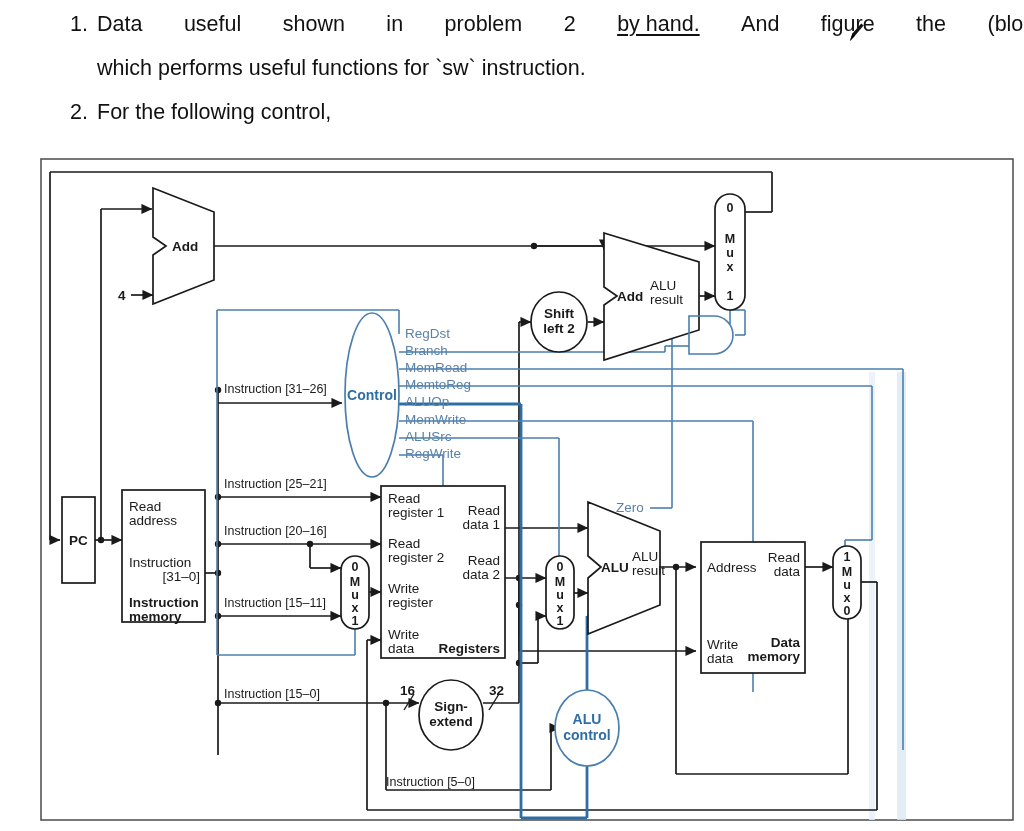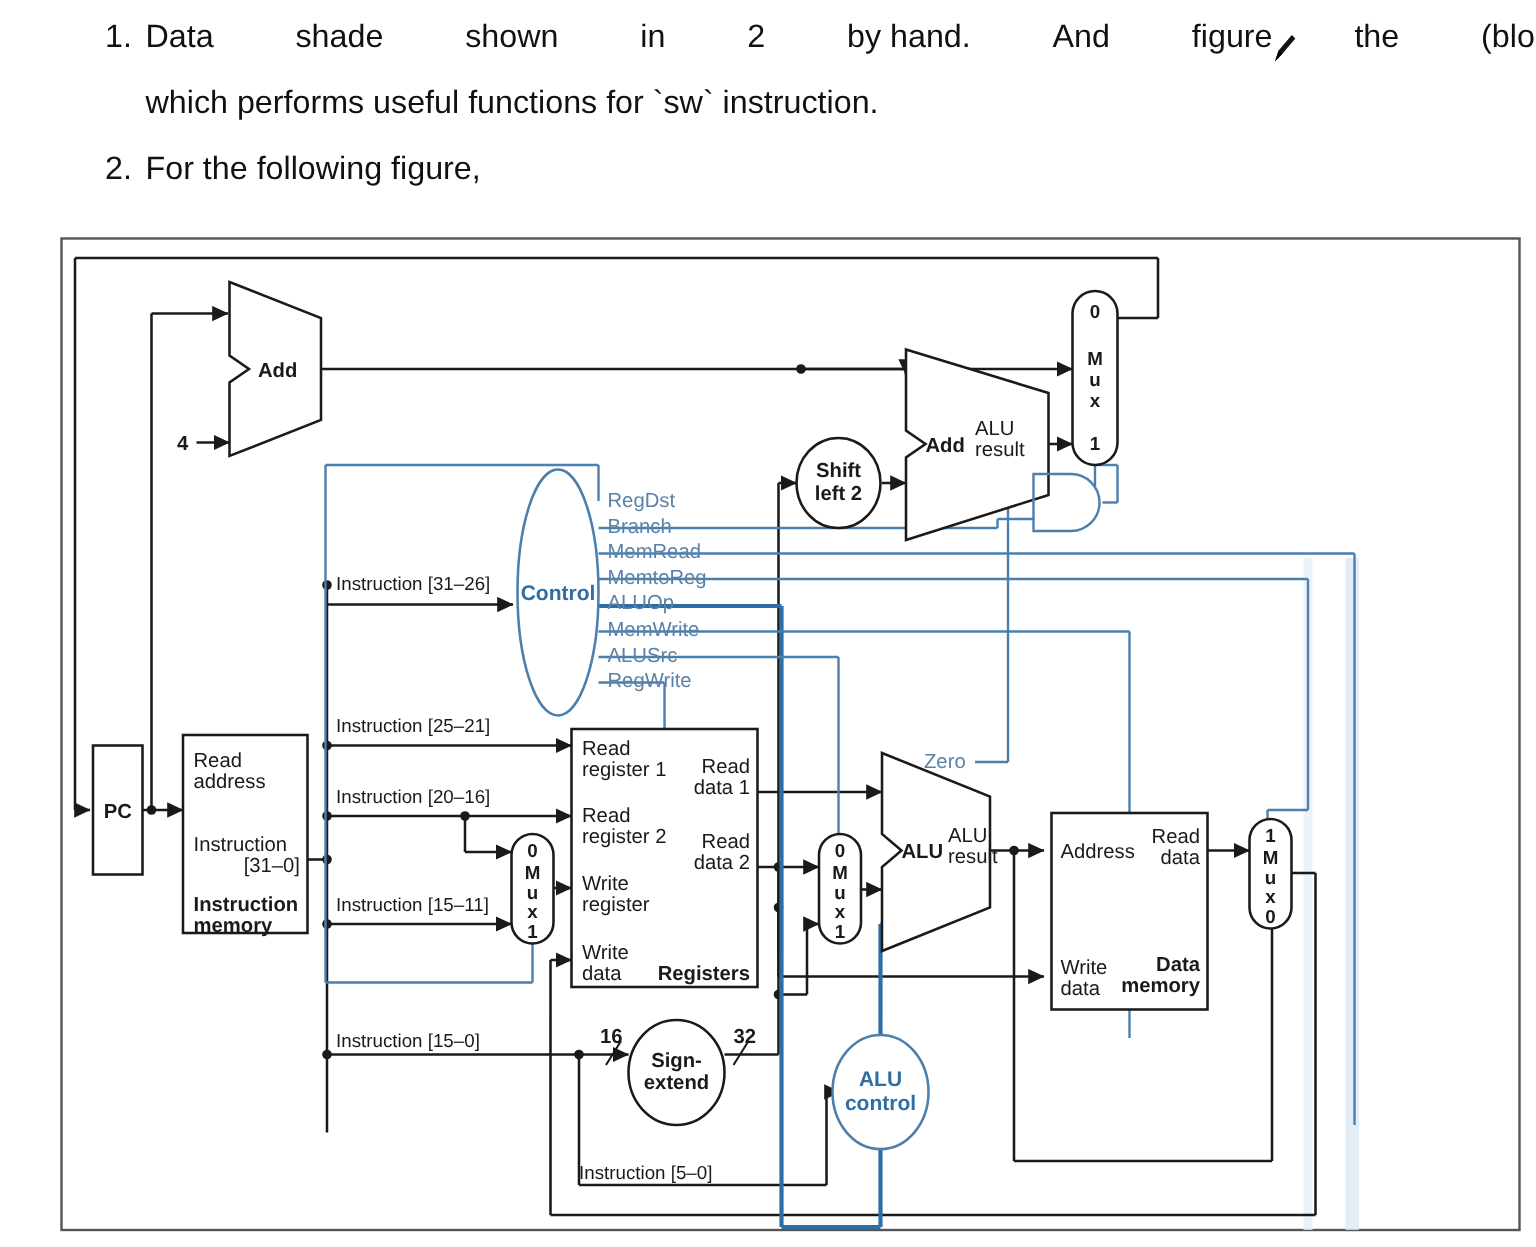--- a/index.html
+++ b/index.html
@@ -13,21 +13,21 @@
 
   
   .qlist{position:absolute;left:58px;top:2px;width:960px;}
   .qitem{display:flex;align-items:flex-start;font-size:21.5px;line-height:44px;color:#111;}
   .qnum{width:30px;flex:none;text-align:right;padding-right:9px;}
   .qbody{flex:1;}
   .qline{white-space:nowrap;}
   .qline.justify{
     display:flex;justify-content:space-between;width:955px;
   }
-  .u{text-underline-offset:3px;}
+  .u{text-decoration:underline;text-underline-offset:3px;}
 
   
   .pen-cursor{
     position:absolute;left:849px;top:22px;width:16px;height:20px;
     pointer-events:none;
   }
 
   
   #diagram{position:absolute;left:0px;top:150px;width:1024px;height:681px;}
   #diagram svg{display:block;}
@@ -37,38 +37,39 @@
 
 <div id="page">
 
   <div class="qlist">
 
     <div class="qitem">
       <div class="qnum">1.</div>
       <div class="qbody">
         <div class="qline justify">
           <span>Data</span>
-          <span>shade</span>
+          <span>useful</span>
           <span>shown</span>
           <span>in</span>
+          <span>problem</span>
           <span>2</span>
           <span class="u">by hand.</span>
           <span>And</span>
           <span>figure</span>
           <span>the</span>
           <span>(block)</span>
         </div>
         <div class="qline">which performs useful functions for `sw` instruction.</div>
       </div>
     </div>
 
     <div class="qitem">
       <div class="qnum">2.</div>
       <div class="qbody">
-        <div class="qline">For the following figure,</div>
+        <div class="qline">For the following control,</div>
       </div>
     </div>
   </div>
 
   <svg class="pen-cursor" viewBox="0 0 16 20">
     <path d="M1 19 L3.4 11.6 L12.2 1.4 L14.6 3.6 L5.9 13.8 Z" fill="#121212"></path>
     <path d="M1 19 L3.4 11.6 L5.9 13.8 Z" fill="#000"></path>
   </svg>
 
   <div id="diagram">

